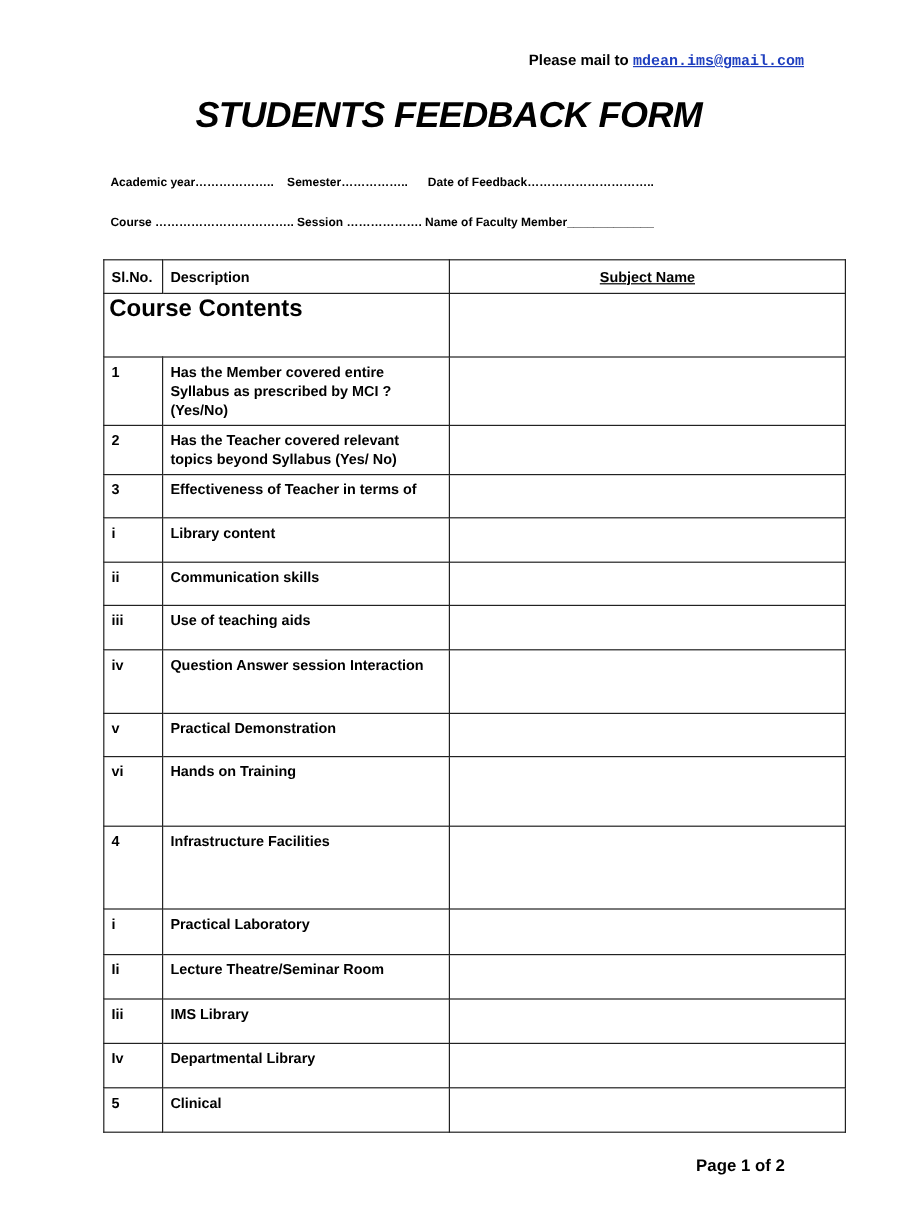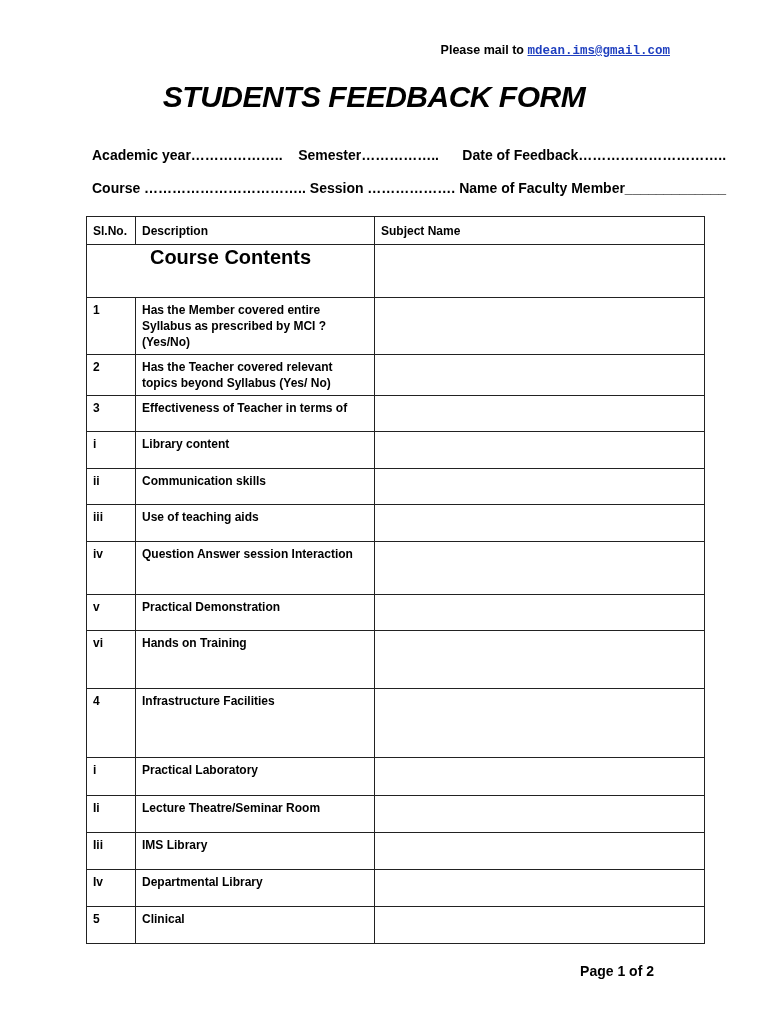--- a/index.html
+++ b/index.html
@@ -3,31 +3,31 @@
 <meta charset="utf-8">
 <style>
   html, body { margin:0; padding:0; background:#ffffff; }
   body { width:768px; height:1024px; position:relative; overflow:hidden;
          font-family:"Liberation Sans", sans-serif; color:#000; }
   .mail { position:absolute; top:43px; right:98px; font-size:12.5px; font-weight:bold; }
   .mail a { color:#1f3fbf; text-decoration:underline; font-family:"Liberation Mono", monospace; font-size:12.5px; }
   .title { position:absolute; top:80px; left:0; width:768px; text-align:center;
            font-size:30px; font-style:italic; letter-spacing:-0.5px; padding-left:2px; }
   .title span { position:relative; left:-12px;font-weight:bold; }
-  .meta { position:absolute; left:92px; font-size:14px; font-weight:bold; white-space:pre;text-align:center; }
+  .meta { position:absolute; left:92px; font-size:10px; font-weight:bold; white-space:pre;text-align:center; }
   .meta1 { top:147px; }
   .meta2 { top:180px; }
   table { position:absolute; top:216px; left:86px; border-collapse:collapse; width:619px; }
   td { border:1.3px solid #222; vertical-align:top; font-size:12px; font-weight:bold; padding:4px 6px; line-height:16px; }
   td.c1 { width:36px; font-weight:bold; }
   td.c2 { width:226px; }
   td.c3 { }
   th { border:1.3px solid #222; font-size:12px; font-weight:bold; text-align:left; padding:5px 6px; height:17px; }
-  th.subj { text-align:left; }
-  .section td { font-size:20px; padding:4px 11px;text-align:center; }
+  th.subj { text-align:center;text-decoration:underline; }
+  .section td { font-size:20px; padding:4px 4px; }
   .footer { position:absolute; top:963px; right:114px; font-size:14px; font-weight:bold; }
 </style>
 </head>
 <body>
 
 <div class="mail">
   <span>Please mail to </span><a>mdean.ims@gmail.com</a>
 </div>
 
 <div class="title"><span>STUDENTS FEEDBACK FORM</span></div>

